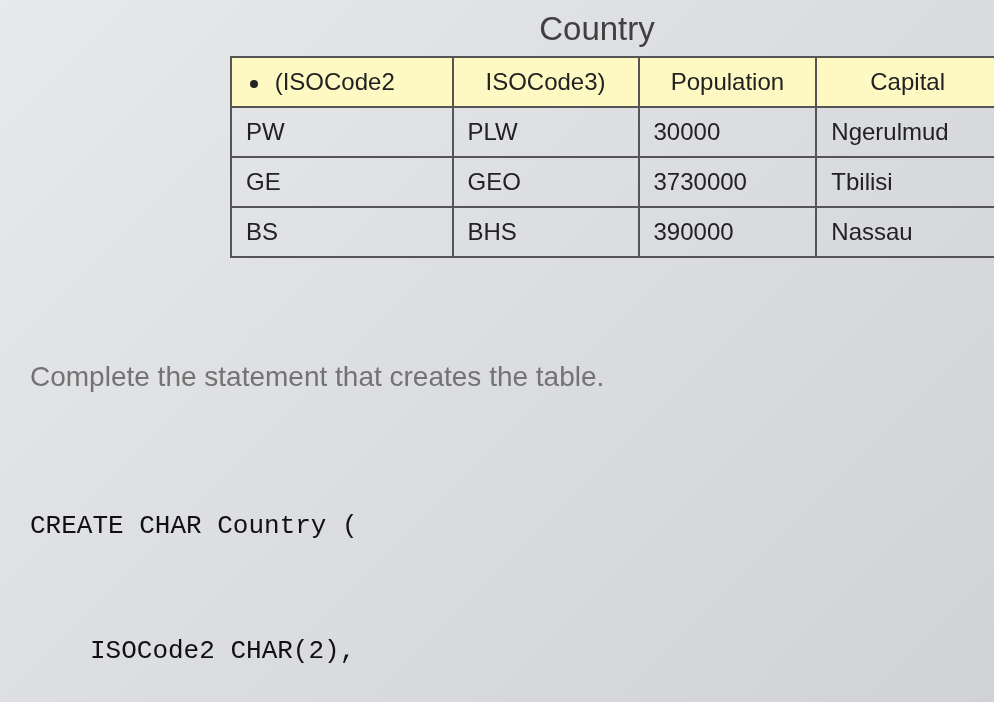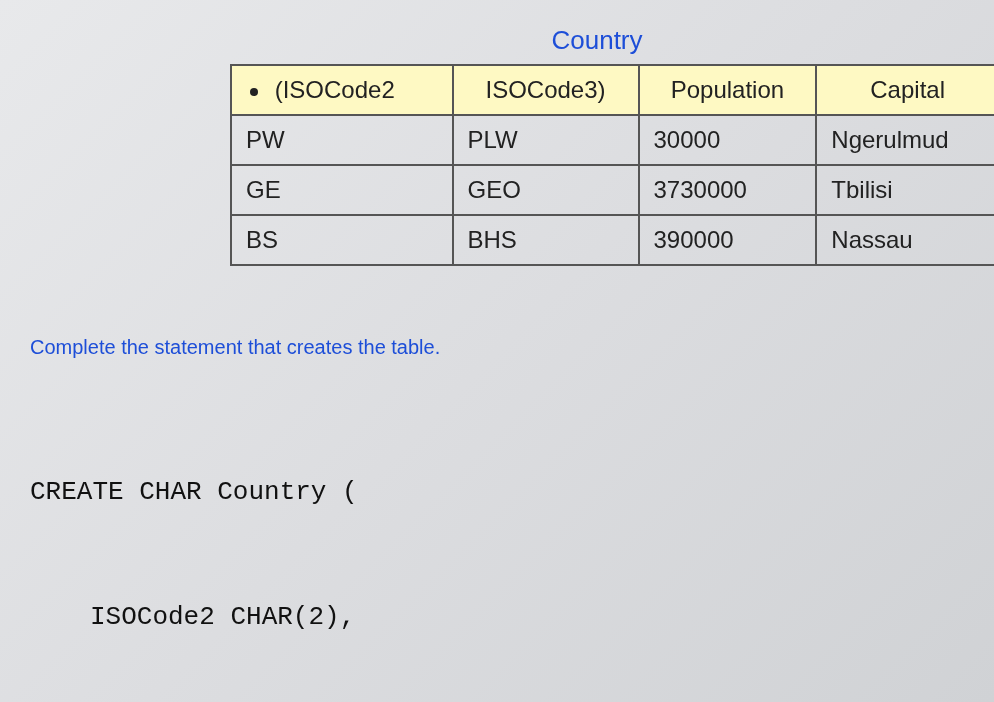--- a/index.html
+++ b/index.html
@@ -15,24 +15,23 @@
   }
   .page {
     padding: 0 30px 20px 30px;
   }
   .table-wrap {
     margin-left: 200px;
     margin-top: 0;
   }
   .caption {
     text-align: center;
-    font-size: 26px;
+    font-size: 33px;
     padding: 10px 0 8px 0;
-    color: #1d4ed8;
-    margin-top: 15px;
+    color: #404040;
   }
   table {
     border-collapse: collapse;
     width: 770px;
     background: transparent;
   }
   th, td {
     border: 2px solid #555;
     padding: 10px 14px;
     font-size: 24px;
@@ -53,23 +52,23 @@
     display: inline-block;
     width: 8px;
     height: 8px;
     background: #222;
     border-radius: 50%;
     vertical-align: middle;
     margin-right: 10px;
     margin-left: 4px;
   }
   .prompt {
-    margin-top: 70px;
-    font-size: 20px;
-    color: #1d4ed8;
+    margin-top: 103px;
+    font-size: 28px;
+    color: #737373;
   }
   .code {
     margin-top: 30px;
     font-family: "Courier New", Courier, monospace;
     font-size: 26px;
     line-height: 1.6;
     color: #111;
     white-space: pre;
   }
   .code-line { display: block; }

